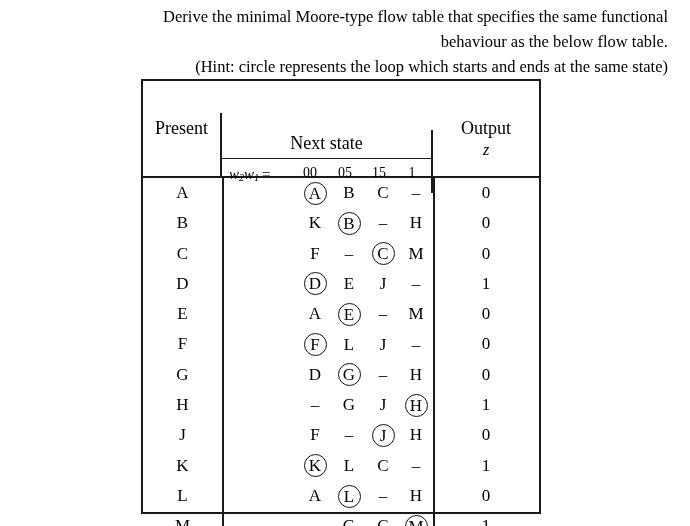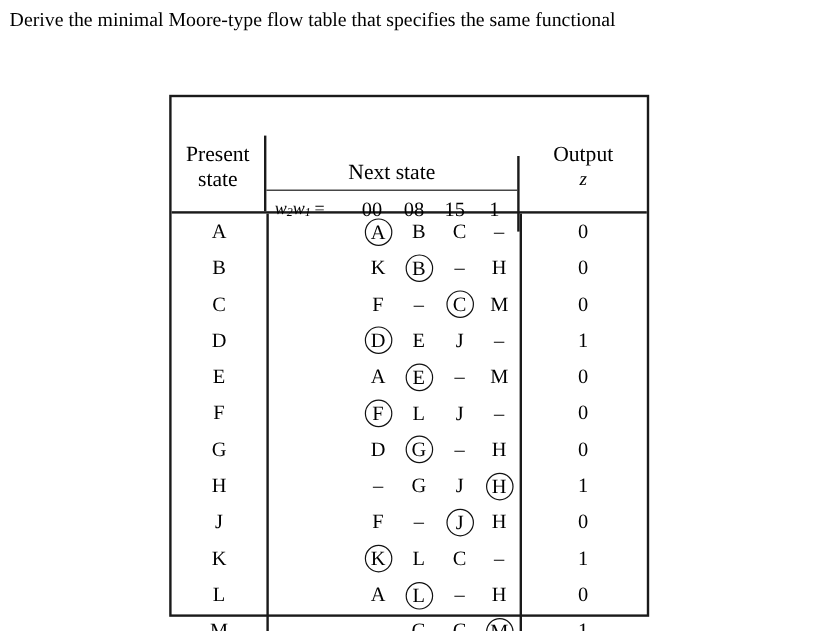--- a/index.html
+++ b/index.html
@@ -19,21 +19,21 @@
   
   #problem-statement {
     position: absolute;
     left: 8px;
     top: 4px;
     width: 660px;
     font-size: 16.5px;
     line-height: 25px;
     color: #000;
   }
-  #problem-statement .line { white-space: nowrap; }
+  #problem-statement .line { white-space: nowrap; text-align: right; }
 
   
   #flow-table {
     position: absolute;
     left: 141px;
     top: 79px;
     width: 400px;
     height: 435px;
     border: 2px solid #1a1a1a;
     box-sizing: border-box;
@@ -92,21 +92,21 @@
     font-size: 10px;
     font-style: italic;
     vertical-align: -0.22em;
   }
   .wlabel .eq { font-style: normal; padding-left: 3px; }
   .colnum {
     position: absolute;
     top: 6px;
     width: 26px;
     text-align: center;
-    font-size: 17px;
+    font-size: 14px;
     font-style: normal;
   }
   .th-output {
     position: absolute;
     left: 290px; top: 0;
     width: 106px; height: 63px;
     box-sizing: border-box;
     text-align: center;
     font-size: 18px;
     line-height: 22px;
@@ -182,36 +182,37 @@
     text-align: center;
     font-size: 17px;
     line-height: 30.3px;
   }
 </style>
 </head>
 <body>
 
 <div id="problem-statement">
   <div class="line">Derive the minimal Moore-type flow table that specifies the same functional</div>
+  <div class="line">behaviour as the below flow table.</div>
+  <div class="line">(Hint: circle represents the loop which starts and ends at the same state)</div>
 </div>
 
 <div id="flow-table">
 
   <div class="thead">
     <div class="th-present">
       <div>Present</div>
-      <div>state</div>
     </div>
 
     <div class="th-next">
       <div class="th-next-title">Next state</div>
       <div class="th-next-cols">
         <span class="wlabel"><span>w</span><sub>2</sub><span>w</span><sub>1</sub><span class="eq">=</span></span>
         <span class="colnum" style="left:75px">00</span>
-        <span class="colnum" style="left:110px">08</span>
+        <span class="colnum" style="left:110px">05</span>
         <span class="colnum" style="left:144px">15</span>
         <span class="colnum" style="left:177px">1</span>
       </div>
     </div>
 
     <div class="th-output">
       <div>Output</div>
       <div class="zsym">z</div>
     </div>
   </div>

